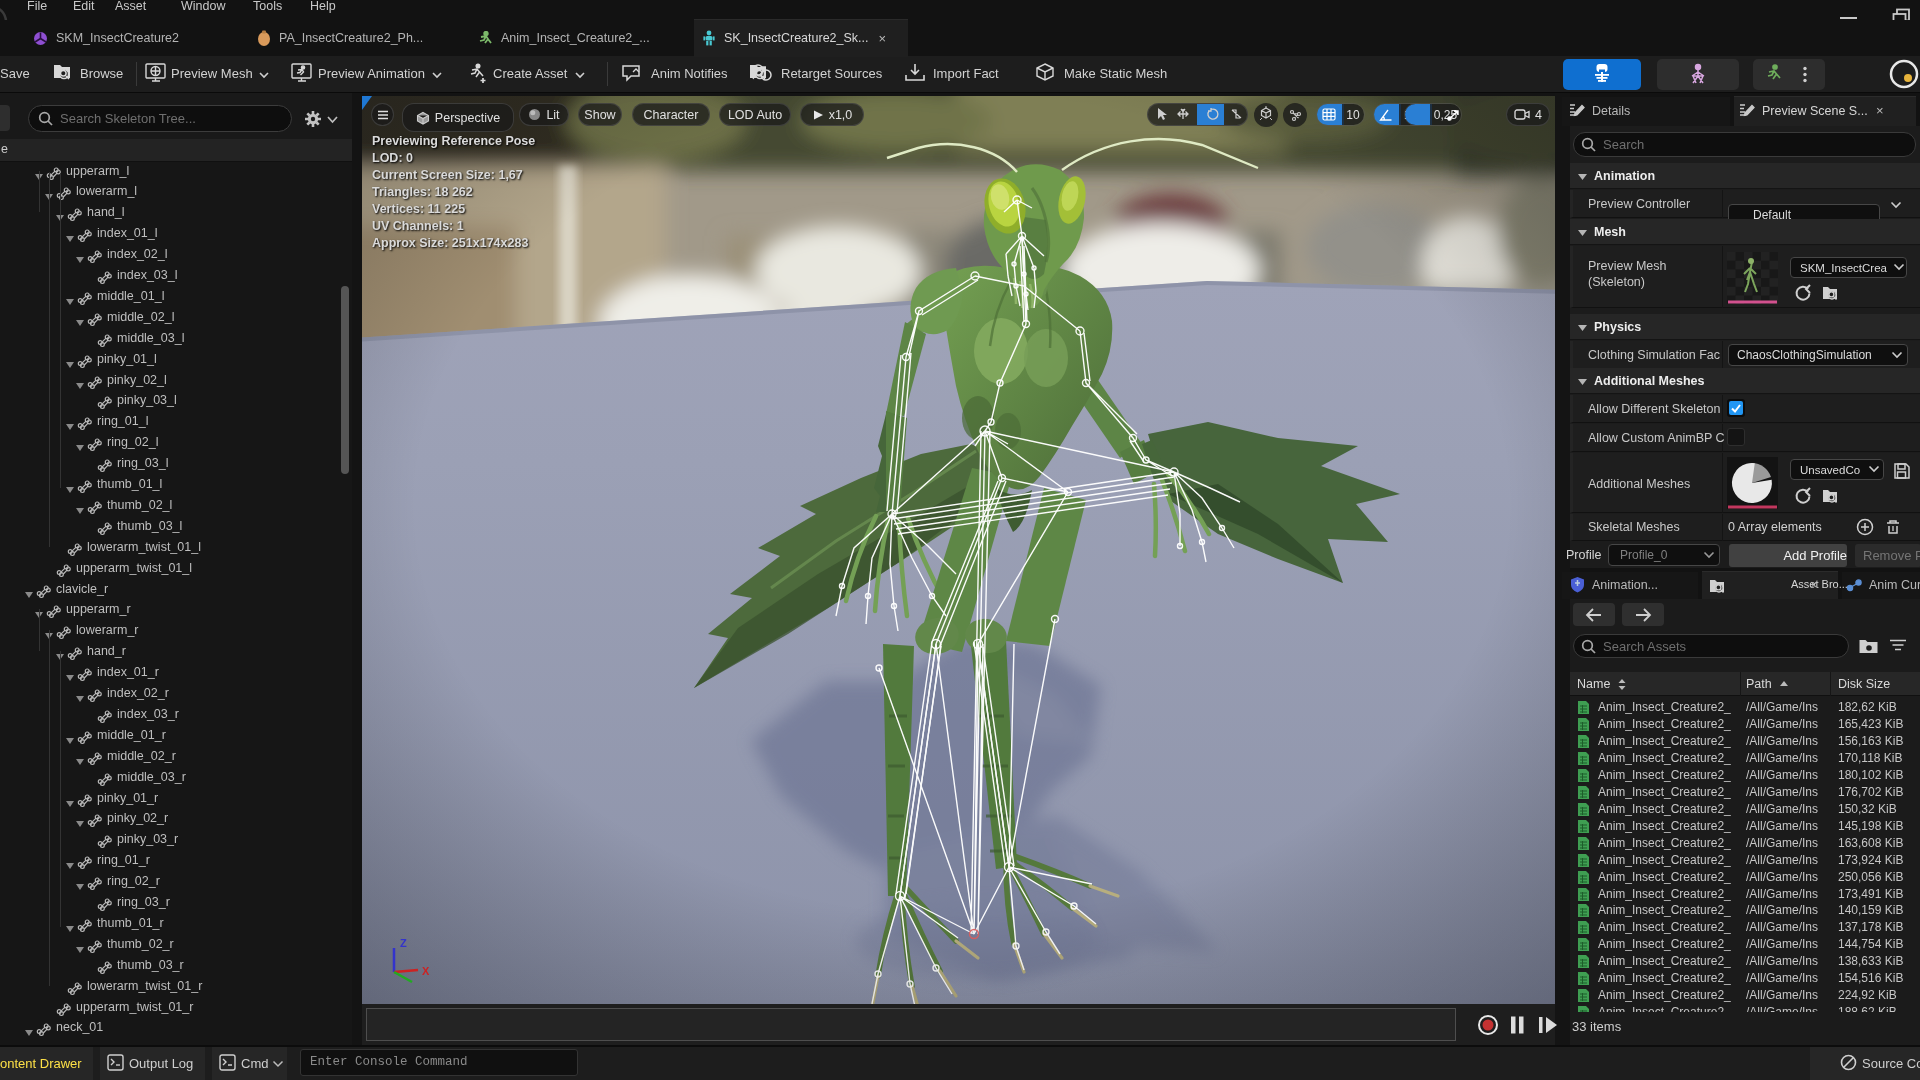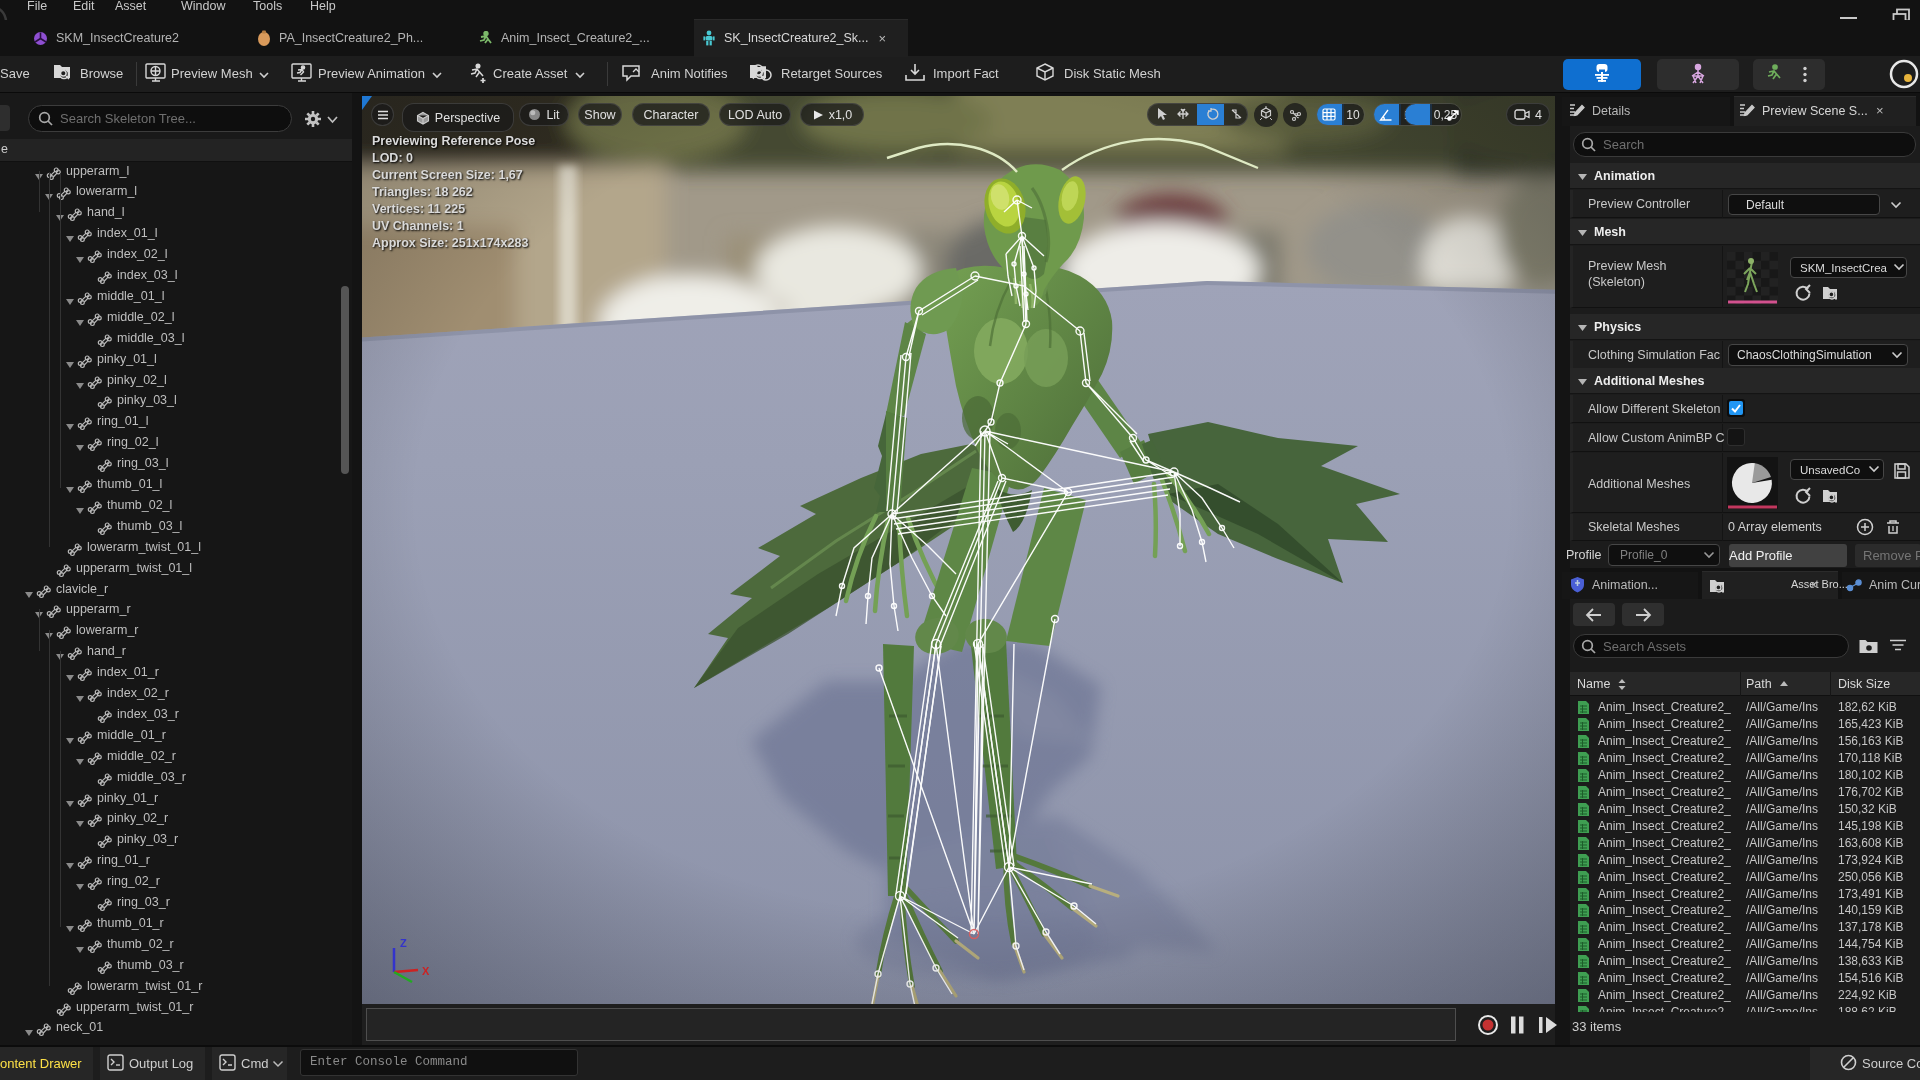--- a/index.html
+++ b/index.html
@@ -153,21 +153,21 @@
         <path d="M3 13 v5 h18 v-5"></path>
       </g>
     </svg>
 <div class="txt tbtxt" style="left:933px;top:66px">Import Fact</div>
 <svg class="abs" style="left:1033px;top:62px" width="26" height="22">
       <g stroke="#d8d8d8" stroke-width="1.4" fill="none">
         <path d="M12 2 l8 4 v8 l-8 4 l-8 -4 v-8 z"></path>
         <path d="M4 6 l8 4 l8 -4 M12 10 v8"></path>
       </g>
     </svg>
-<div class="txt tbtxt" style="left:1064px;top:66px">Disk Static Mesh</div>
+<div class="txt tbtxt" style="left:1064px;top:66px">Make Static Mesh</div>
 <div class="abs" style="left:1563px;top:59px;width:78px;height:31px;background:#0f6fd0;border-radius:5px"></div>
 <svg class="abs" style="left:1592px;top:63px" width="20" height="23">
       <g fill="#fff">
         <rect x="4.5" y="1" width="11" height="8" rx="3"></rect>
         <rect x="7" y="6.5" width="6" height="2.5" fill="#0f6fd0"></rect>
         <rect x="3" y="11" width="14" height="1.8"></rect>
         <rect x="4.5" y="14" width="11" height="1.8"></rect>
         <rect x="6" y="17" width="8" height="1.8"></rect>
         <rect x="9" y="9" width="2" height="10"></rect>
       </g>
@@ -1150,21 +1150,21 @@
     </svg>
 <div class="txt" style="left:1603px;top:137px;font-size:13px;color:#6f6f6f">Search</div>
 <div class="abs" style="left:1570px;top:163px;width:350px;height:26px;background:#262626;border-bottom:1px solid #141414"></div>
     <svg class="abs" style="left:1577px;top:172px" width="11" height="9">
       <path d="M1 2 L10 2 L5.5 8 Z" fill="#b5b5b5"></path>
     </svg>
     <div class="sechdr" style="left:1594px;top:169px">Animation</div>
 <div class="abs" style="left:1570px;top:190px;width:350px;height:28px;background:#1e1e1e;border-bottom:1px solid #111;border-left:3px solid #242424"></div>
     <div class="abs" style="left:1722px;top:190px;width:1px;height:28px;background:#141414"></div>
 <div class="plabel" style="left:1588px;top:197px">Preview Controller</div>
-<div class="dd" style="left:1728px;top:194px;width:152px;height:21px;line-height:20px;padding-left:17px">Default</div>
+<div class="dd" style="left:1728px;top:204px;width:152px;height:21px;line-height:20px;padding-left:24px">Default</div>
 <svg class="abs" style="left:1890px;top:201px" width="12" height="8">
       <path d="M1.5 1.5 L6 6 L10.5 1.5" stroke="#ccc" stroke-width="1.6" fill="none"></path>
     </svg>
 <div class="abs" style="left:1570px;top:219px;width:350px;height:26px;background:#262626;border-bottom:1px solid #141414"></div>
     <svg class="abs" style="left:1577px;top:228px" width="11" height="9">
       <path d="M1 2 L10 2 L5.5 8 Z" fill="#b5b5b5"></path>
     </svg>
     <div class="sechdr" style="left:1594px;top:225px">Mesh</div>
 <div class="abs" style="left:1570px;top:246px;width:350px;height:62px;background:#1e1e1e;border-bottom:1px solid #111;border-left:3px solid #242424"></div>
     <div class="abs" style="left:1722px;top:246px;width:1px;height:62px;background:#141414"></div>
@@ -1288,21 +1288,21 @@
         <path d="M3 5 h12 M6 5 v-2 h6 v2 M5 8 v7 h8 v-7"></path>
         <path d="M9 8 v5" stroke-width="1.3"></path>
       </g>
     </svg>
 <div class="abs" style="left:1570px;top:541px;width:350px;height:27px;background:#1c1c1c"></div>
 <div class="plabel" style="left:1566px;top:548px;color:#d6d6d6">Profile</div>
 <div class="dd" style="left:1608px;top:544px;width:112px;height:22px;line-height:21px;padding-left:11px;color:#808080">Profile_0</div>
 <svg class="abs" style="left:1703px;top:551px" width="12" height="8">
       <path d="M1.5 1.5 L6 6 L10.5 1.5" stroke="#999" stroke-width="1.6" fill="none"></path>
     </svg>
-<div class="abs" style="left:1729px;top:544px;width:118px;height:23px;background:#414141;border-radius:3px;text-align:left;line-height:23px;font-size:13px;color:#f0f0f0">Add Profile</div>
+<div class="abs" style="left:1729px;top:544px;width:118px;height:23px;background:#414141;border-radius:3px;text-align:right;line-height:23px;font-size:13px;color:#f0f0f0">Add Profile</div>
 <div class="abs" style="left:1855px;top:544px;width:66px;height:23px;background:#2b2b2b;border-radius:3px;padding-left:8px;line-height:23px;font-size:13px;color:#757575;overflow:hidden;white-space:nowrap">Remove Pro</div>
 <div class="abs" style="left:1570px;top:568px;width:350px;height:477px;background:#1b1b1b"></div>
 <div class="abs" style="left:1570px;top:568px;width:350px;height:31px;background:#121212"></div>
 <div class="abs" style="left:1562px;top:572px;width:136px;height:27px;background:#161616"></div>
 <div class="abs" style="left:1702px;top:571px;width:136px;height:28px;background:#202020;border-top:1px solid #2b2b2b"></div>
 <div class="abs" style="left:1842px;top:572px;width:78px;height:27px;background:#161616"></div>
 <svg class="abs" style="left:1570px;top:576px" width="15" height="17">
       <path d="M7.5 1 L14 3.5 V9 Q14 14 7.5 16.5 Q1 14 1 9 V3.5 Z" fill="#4a5fd5"></path>
       <path d="M7.5 4 v6 M5 7 h5" stroke="#bcd" stroke-width="1.5"></path>
     </svg>

